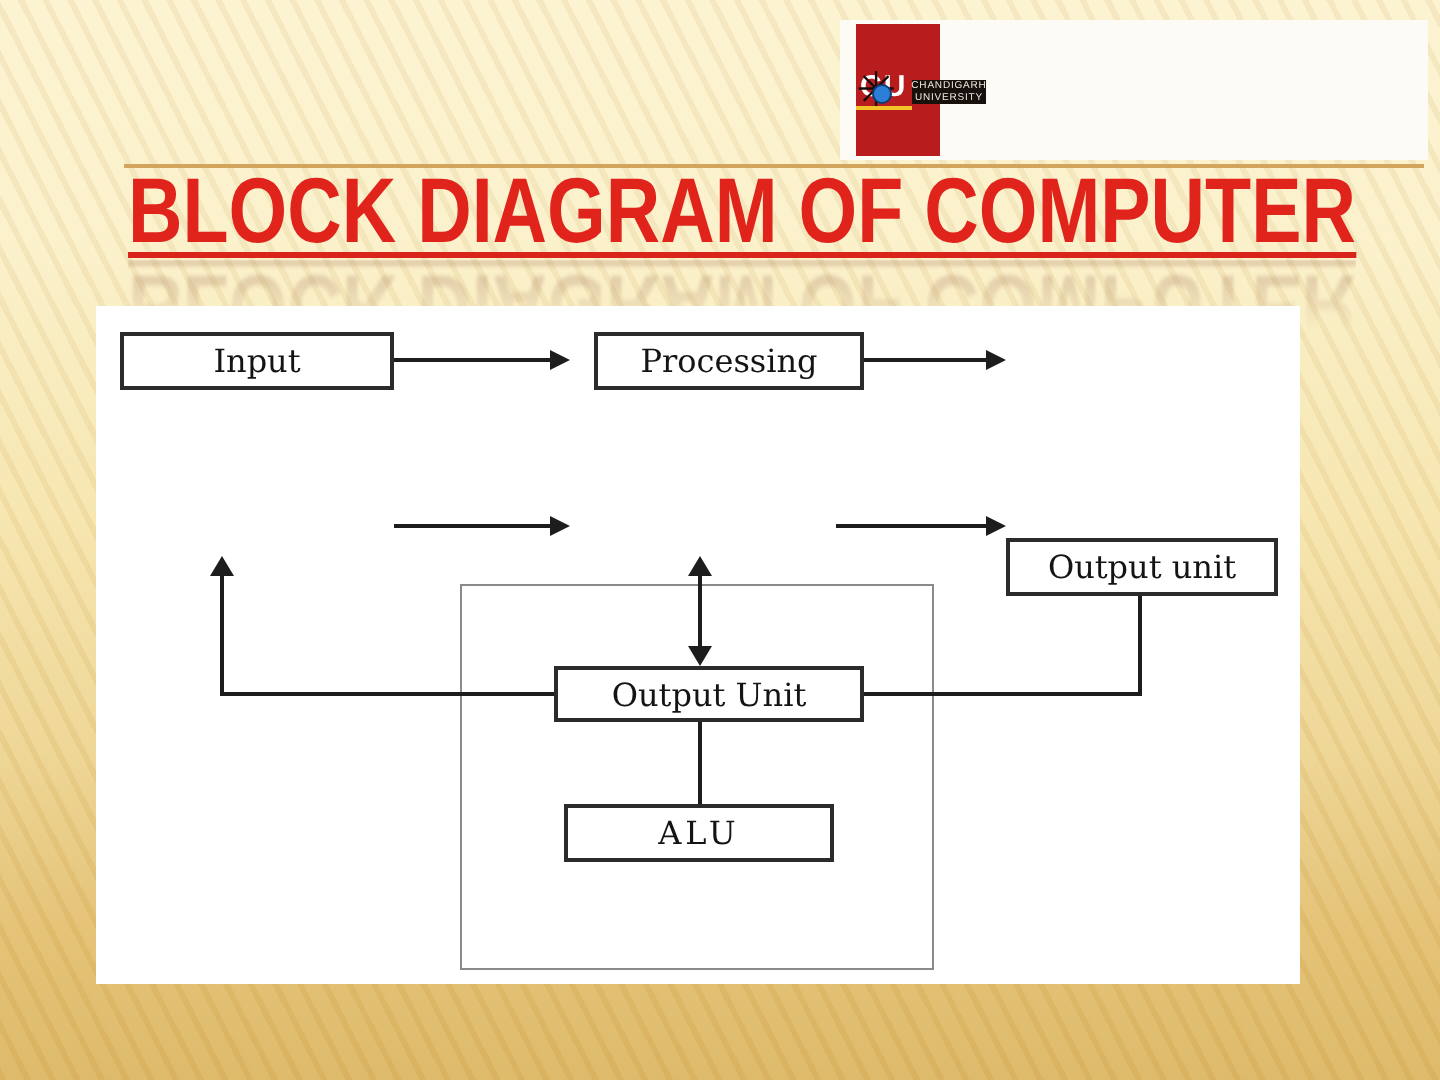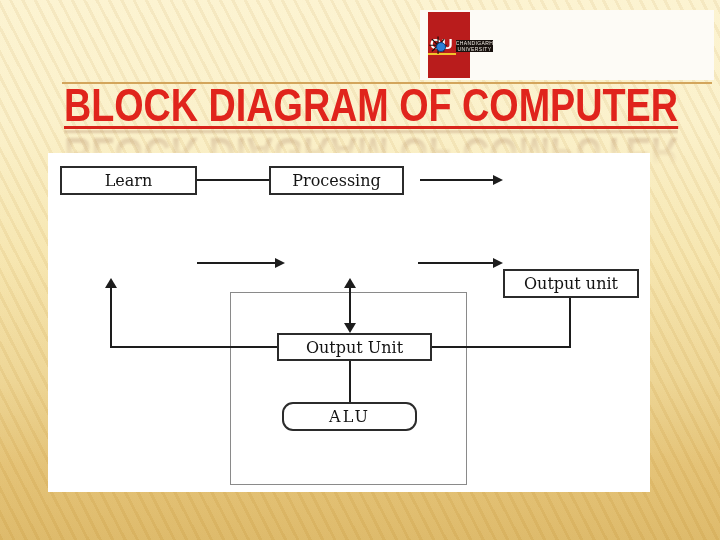--- a/index.html
+++ b/index.html
@@ -63,27 +63,27 @@
   
   .panel{position:absolute;left:48px;top:153px;width:602px;height:339px;
     background:#ffffff;z-index:1;}
   .diagram{position:absolute;inset:0;filter:blur(0.25px);}
 
   .dbox{position:absolute;background:#fff;border:2px solid #2b2b2b;
     display:flex;align-items:center;justify-content:center;
     font-family:"DejaVu Serif","Liberation Serif",serif;
     font-size:16px;color:#141414;z-index:3;box-sizing:border-box;}
   .b-input       {left:12px; top:13px; width:137px;height:29px;}
-  .b-processing  {left:221px;top:13px; width:135px;height:29px;}
+  .b-processing  {left:249px;top:13px; width:135px;height:29px;}
   .b-output      {left:455px;top:13px; width:136px;height:29px;}
   .b-input-unit  {left:12px; top:96px; width:137px;height:29px;}
   .b-storage     {left:237px;top:96px; width:133px;height:29px;}
   .b-output-unit {left:455px;top:96px; width:136px;height:29px;margin-top:20px;}
   .b-control-unit{left:229px;top:180px;width:155px;height:28px;}
-  .b-alu         {left:234px;top:249px;width:135px;height:29px;letter-spacing:2px;border-radius:11px;}
+  .b-alu         {left:234px;top:249px;width:135px;height:29px;letter-spacing:2px;}
   .cpu-box{position:absolute;left:182px;top:139px;width:237px;height:193px;
     border:1px solid #8a8a8a;background:transparent;z-index:2;box-sizing:border-box;}
 
   .hline,.vline{position:absolute;background:#1d1d1d;z-index:2;}
   .hline{height:2px;} .vline{width:2px;}
   .ah{position:absolute;width:0;height:0;z-index:2;}
   .ah-right{border-left:10px solid #1d1d1d;border-top:5px solid transparent;
     border-bottom:5px solid transparent;}
   .ah-up{border-bottom:10px solid #1d1d1d;border-left:6px solid transparent;
     border-right:6px solid transparent;}
@@ -136,21 +136,21 @@
       <div class="vline" style="left:301px;top:208px;height:41px;"></div>
 
       <div class="hline" style="left:62px;top:193px;width:167px;"></div>
       <div class="vline" style="left:62px;top:135px;height:60px;"></div>
       <div class="ah ah-up" style="left:57px;top:125px;"></div>
 
       <div class="hline" style="left:384px;top:193px;width:138px;"></div>
       <div class="vline" style="left:521px;top:135px;height:60px;"></div>
       <div class="ah ah-up" style="left:516px;top:125px;"></div>
 
-      <div class="dbox b-input">Learn</div>
+      <div class="dbox b-input">Input</div>
       <div class="dbox b-processing">Processing</div>
       <div class="dbox b-output-unit">Output unit</div>
       <div class="dbox b-control-unit">Output Unit</div>
       <div class="dbox b-alu">ALU</div>
     </div>
   </div>
 
 </div>
 
 </body></html>

